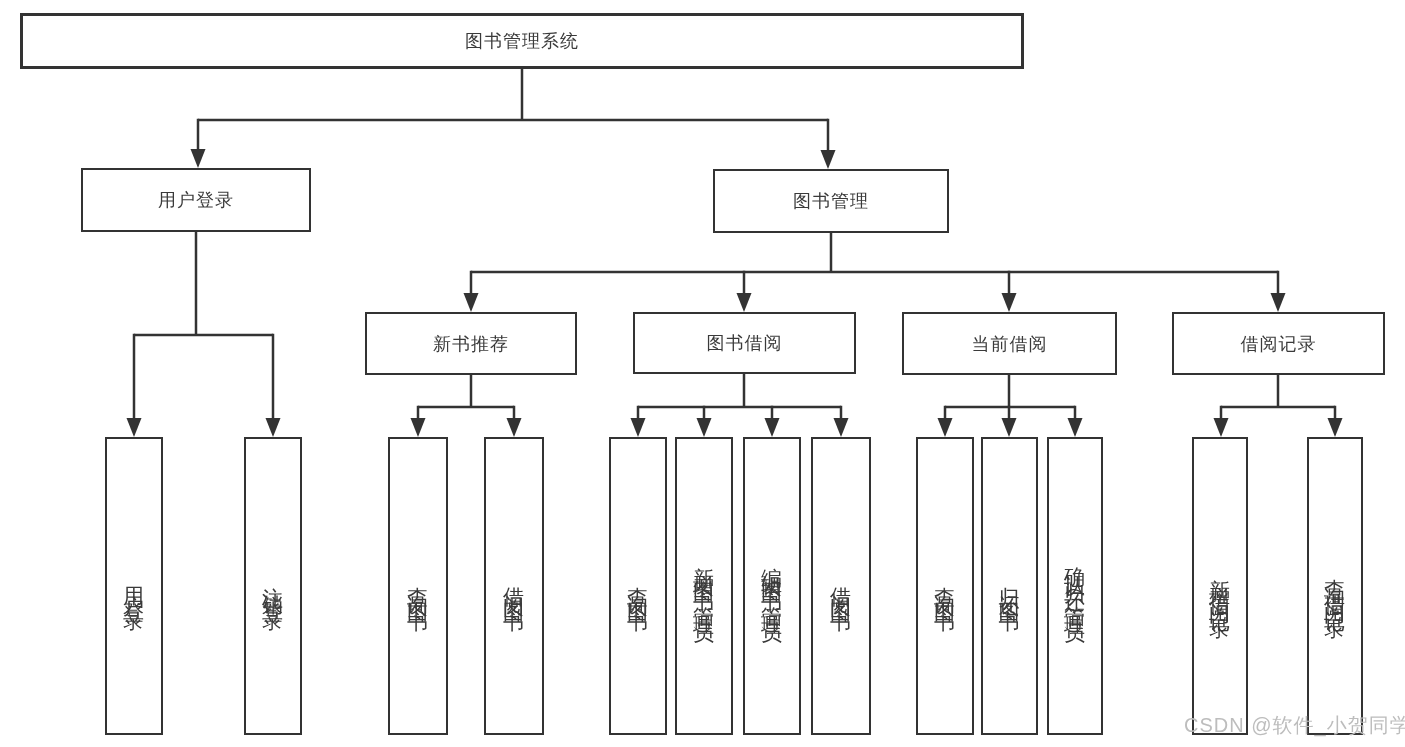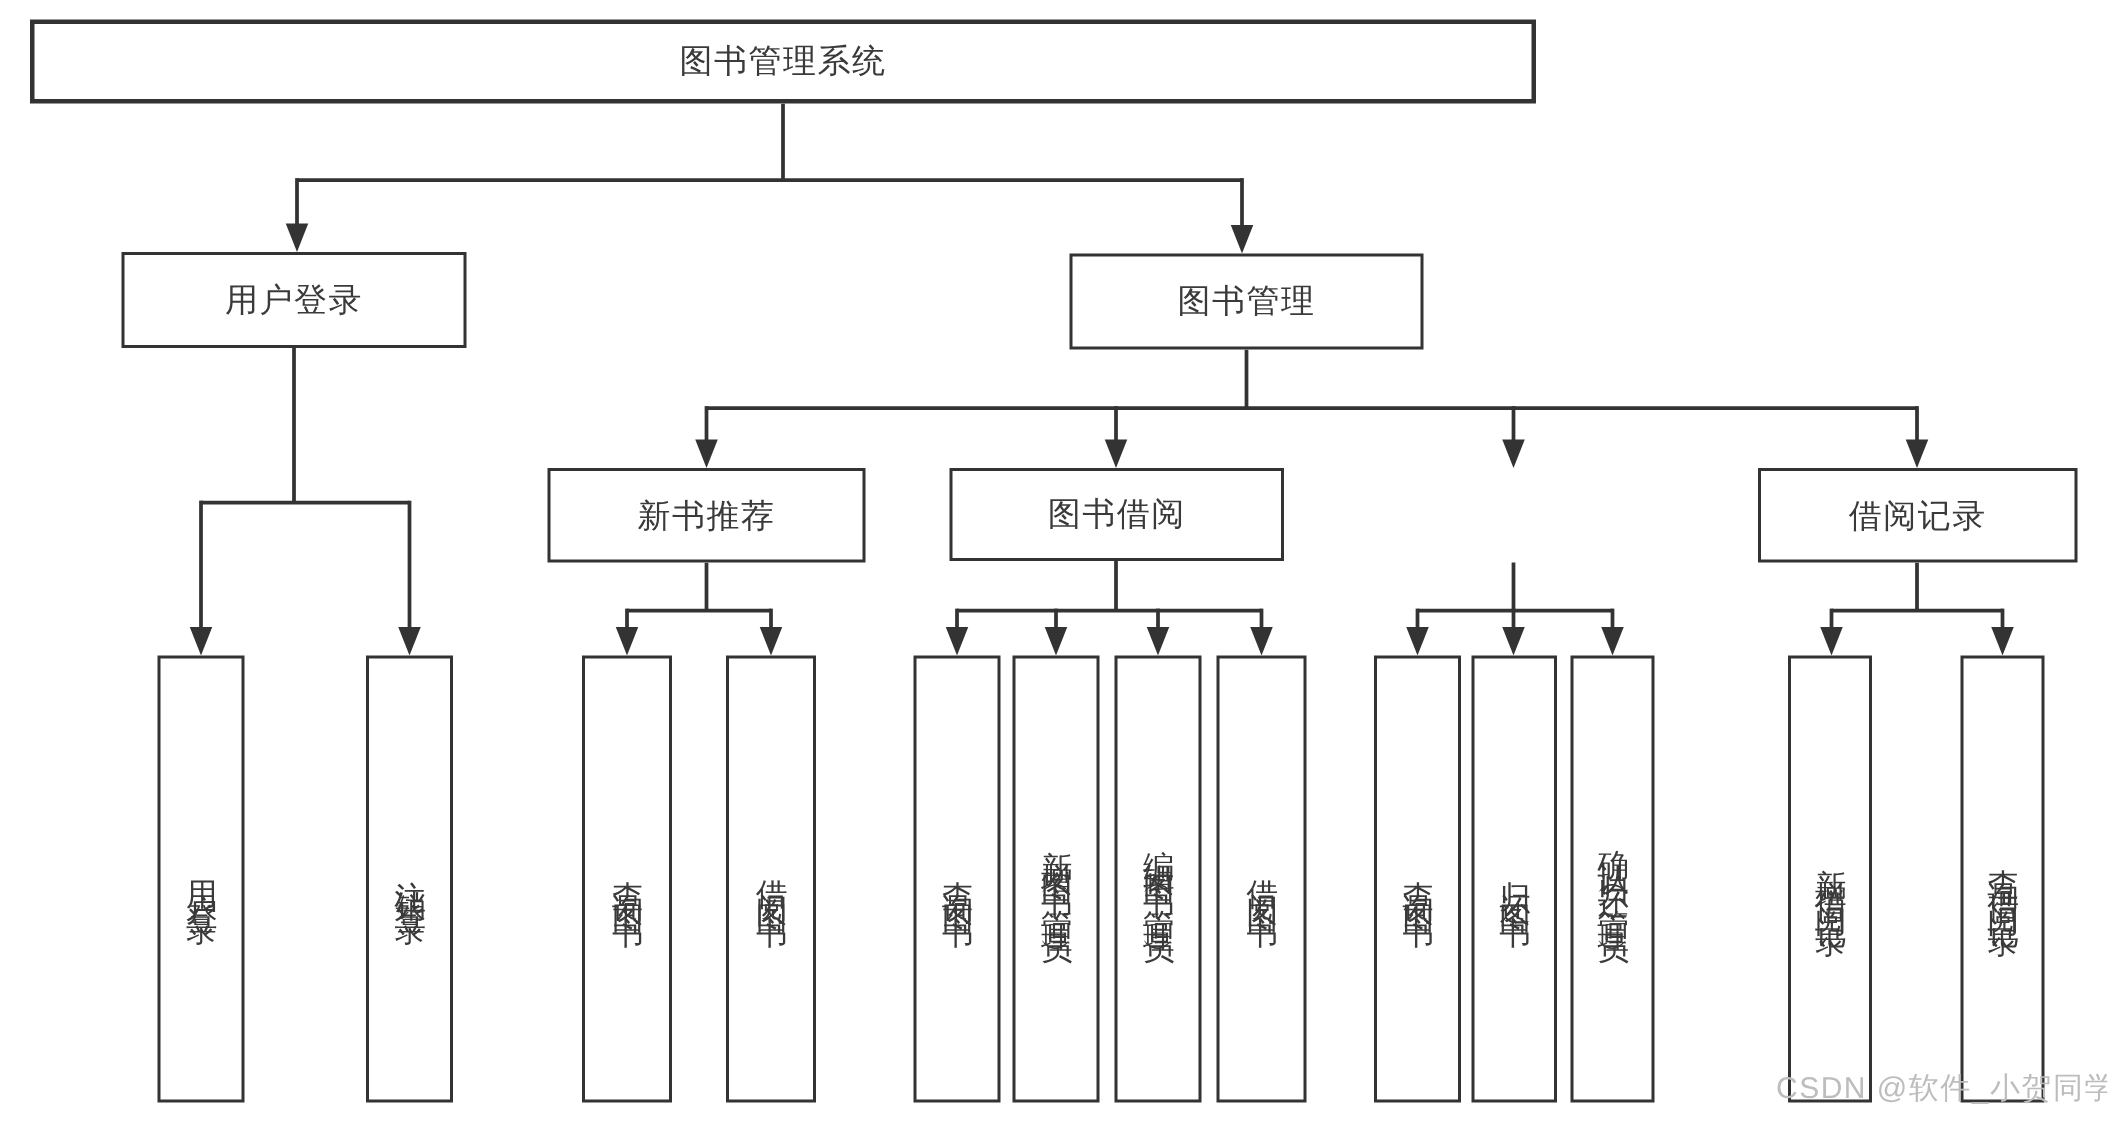--- a/index.html
+++ b/index.html
@@ -26,21 +26,21 @@
     box-sizing: border-box;
     border: 2.5px solid #333333;
     background: #ffffff;
     display: flex;
     align-items: center;
     justify-content: center;
     color: #3a3a3a;
     z-index: 2;
   }
   .h-box {
-    font-size: 22px;
+    font-size: 18px;
     letter-spacing: 1px;
   }
   .root-box {
     border-width: 3px;
   }
   .v-box {
     writing-mode: vertical-rl;
     text-orientation: mixed;
     font-size: 21px;
     letter-spacing: 8px;
@@ -128,20 +128,23 @@
   <div class="box h-box" style="left:713px; top:169px; width:236px; height:64px;justify-content:center;">
     <span>图书管理</span>
   </div>
 
   <div class="box h-box" style="left:633px; top:312px; width:223px; height:62px;">
     <span>图书借阅</span>
   </div>
   <div class="box h-box" style="left:365px; top:312px; width:212px; height:63px;">
     <span>新书推荐</span>
   </div>
+  <div class="box h-box" style="left:902px; top:312px; width:215px; height:63px;">
+    <span>当前借阅</span>
+  </div>
   <div class="box h-box" style="left:1172px; top:312px; width:213px; height:63px;">
     <span>借阅记录</span>
   </div>
 
   <div class="box v-box" style="left:105px; top:437px; width:58px; height:298px;">
     <span>用户登录</span>
   </div>
   <div class="box v-box" style="left:244px; top:437px; width:58px; height:298px;">
     <span>注销登录</span>
   </div>

